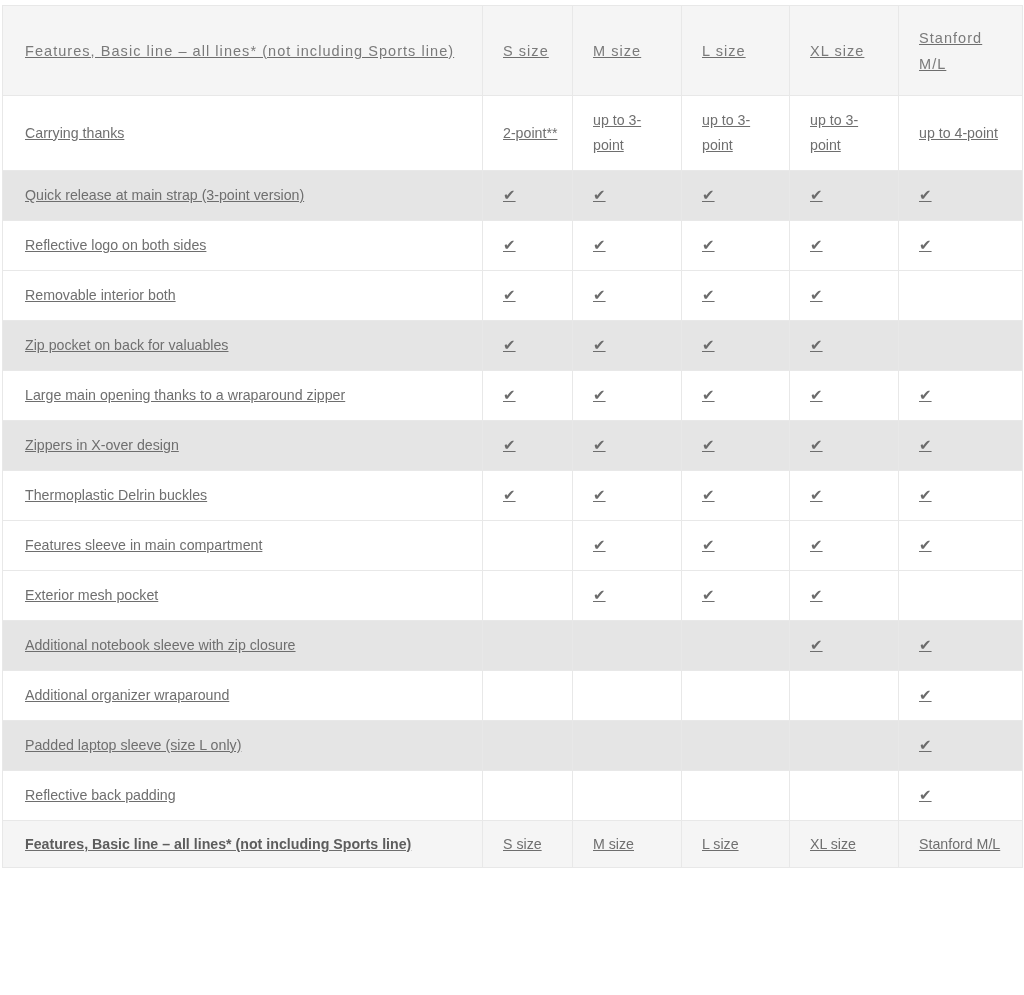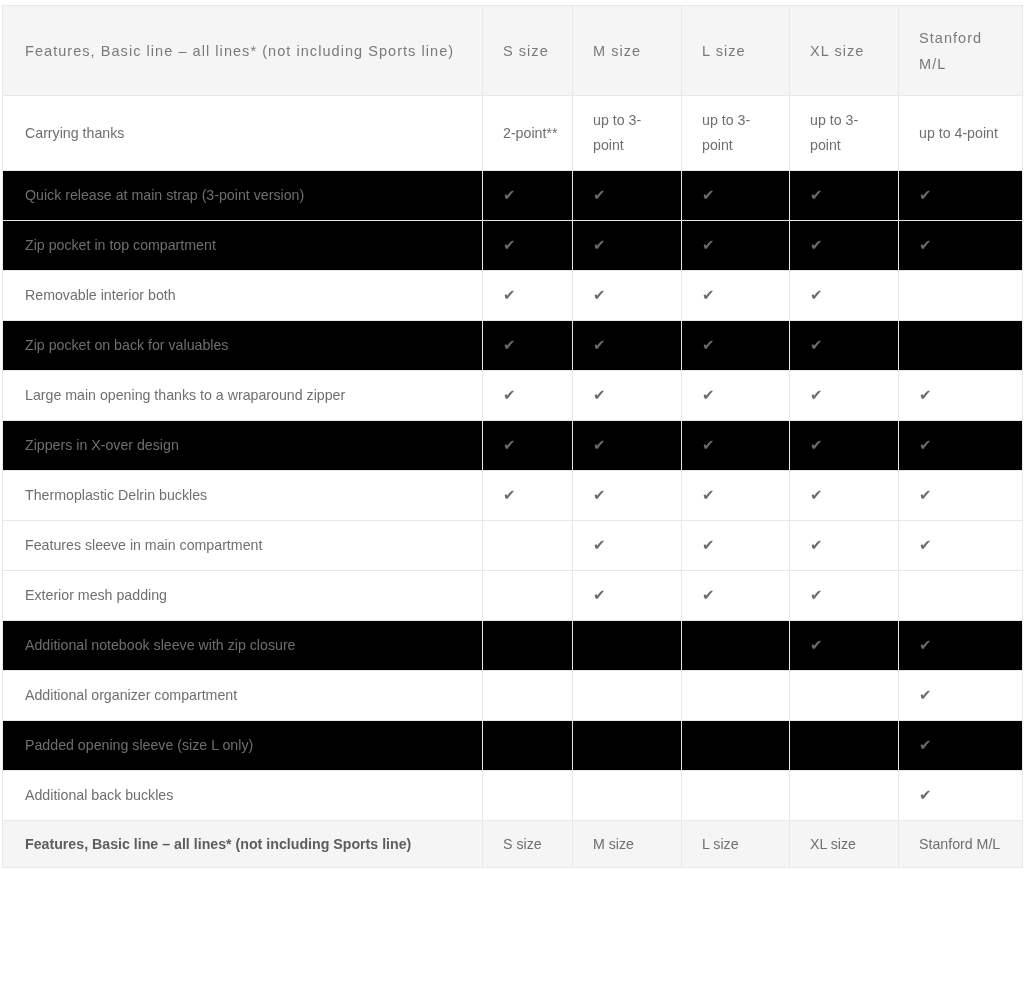--- a/index.html
+++ b/index.html
@@ -13,20 +13,21 @@
     font-family: "Liberation Sans", sans-serif;
     color: #6e6e6e;
     overflow: hidden;
   }
   .page {
     width: 1024px;
     height: 995px;
     position: relative;
     box-sizing: border-box;
     padding: 5px 2px 0 2px;
+    text-decoration: underline;
   }
   table.compare {
     border-collapse: collapse;
     width: 1020px;
     table-layout: fixed;
     border: 1px solid #e6e6e6;
     border-top: 1px solid #e0e0e0;
   }
   table.compare col.c-feature { width: 480px; }
   table.compare col.c-s  { width: 90px; }
@@ -67,21 +68,21 @@
     line-height: 25px;
     color: #6f6f6f;
     padding: 12px 20px 12px 22px;
     height: 45px;
   }
   tbody tr td.cell-val {
     padding-left: 20px;
     padding-right: 10px;
   }
   tbody tr.odd td { background: #ffffff; }
-  tbody tr.even td { background: #000000; }
+  tbody tr.even td { background: #e5e5e5; }
 
   tbody tr.row-carrying td { height: 69px; }
 
   
   td.check {
     text-align: left;
     padding-left: 44px;
     color: #6b6b6b;
   }
   .tick {
@@ -146,22 +147,22 @@
           <td class="cell-val">up to 4-point</td>
         </tr>
         <tr class="even">
           <td>Quick release at main strap (3-point version)</td>
           <td class="cell-val check"><span class="tick">✔</span></td>
           <td class="cell-val check"><span class="tick">✔</span></td>
           <td class="cell-val check"><span class="tick">✔</span></td>
           <td class="cell-val check"><span class="tick">✔</span></td>
           <td class="cell-val check"><span class="tick">✔</span></td>
         </tr>
-        <tr class="even">
-          <td>Zip pocket in top compartment</td>
+        <tr class="odd">
+          <td>Reflective logo on both sides</td>
           <td class="cell-val check"><span class="tick">✔</span></td>
           <td class="cell-val check"><span class="tick">✔</span></td>
           <td class="cell-val check"><span class="tick">✔</span></td>
           <td class="cell-val check"><span class="tick">✔</span></td>
           <td class="cell-val check"><span class="tick">✔</span></td>
         </tr>
         <tr class="odd">
           <td>Removable interior both</td>
           <td class="cell-val check"><span class="tick">✔</span></td>
           <td class="cell-val check"><span class="tick">✔</span></td>
@@ -203,53 +204,53 @@
         </tr>
         <tr class="odd">
           <td>Features sleeve in main compartment</td>
           <td class="cell-val check"></td>
           <td class="cell-val check"><span class="tick">✔</span></td>
           <td class="cell-val check"><span class="tick">✔</span></td>
           <td class="cell-val check"><span class="tick">✔</span></td>
           <td class="cell-val check"><span class="tick">✔</span></td>
         </tr>
         <tr class="odd">
-          <td>Exterior mesh padding</td>
+          <td>Exterior mesh pocket</td>
           <td class="cell-val check"></td>
           <td class="cell-val check"><span class="tick">✔</span></td>
           <td class="cell-val check"><span class="tick">✔</span></td>
           <td class="cell-val check"><span class="tick">✔</span></td>
           <td class="cell-val check"></td>
         </tr>
         <tr class="even">
           <td>Additional notebook sleeve with zip closure</td>
           <td class="cell-val check"></td>
           <td class="cell-val check"></td>
           <td class="cell-val check"></td>
           <td class="cell-val check"><span class="tick">✔</span></td>
           <td class="cell-val check"><span class="tick">✔</span></td>
         </tr>
         <tr class="odd">
-          <td>Additional organizer compartment</td>
-          <td class="cell-val check"></td>
-          <td class="cell-val check"></td>
-          <td class="cell-val check"></td>
-          <td class="cell-val check"></td>
-          <td class="cell-val check"><span class="tick">✔</span></td>
-        </tr>
-        <tr class="even">
-          <td>Padded opening sleeve (size L only)</td>
-          <td class="cell-val check"></td>
-          <td class="cell-val check"></td>
-          <td class="cell-val check"></td>
-          <td class="cell-val check"></td>
-          <td class="cell-val check"><span class="tick">✔</span></td>
-        </tr>
-        <tr class="odd">
-          <td>Additional back buckles</td>
+          <td>Additional organizer wraparound</td>
+          <td class="cell-val check"></td>
+          <td class="cell-val check"></td>
+          <td class="cell-val check"></td>
+          <td class="cell-val check"></td>
+          <td class="cell-val check"><span class="tick">✔</span></td>
+        </tr>
+        <tr class="even">
+          <td>Padded laptop sleeve (size L only)</td>
+          <td class="cell-val check"></td>
+          <td class="cell-val check"></td>
+          <td class="cell-val check"></td>
+          <td class="cell-val check"></td>
+          <td class="cell-val check"><span class="tick">✔</span></td>
+        </tr>
+        <tr class="odd">
+          <td>Reflective back padding</td>
           <td class="cell-val check"></td>
           <td class="cell-val check"></td>
           <td class="cell-val check"></td>
           <td class="cell-val check"></td>
           <td class="cell-val check"><span class="tick">✔</span></td>
         </tr>
       </tbody>
 
     <tfoot>
       <tr>

